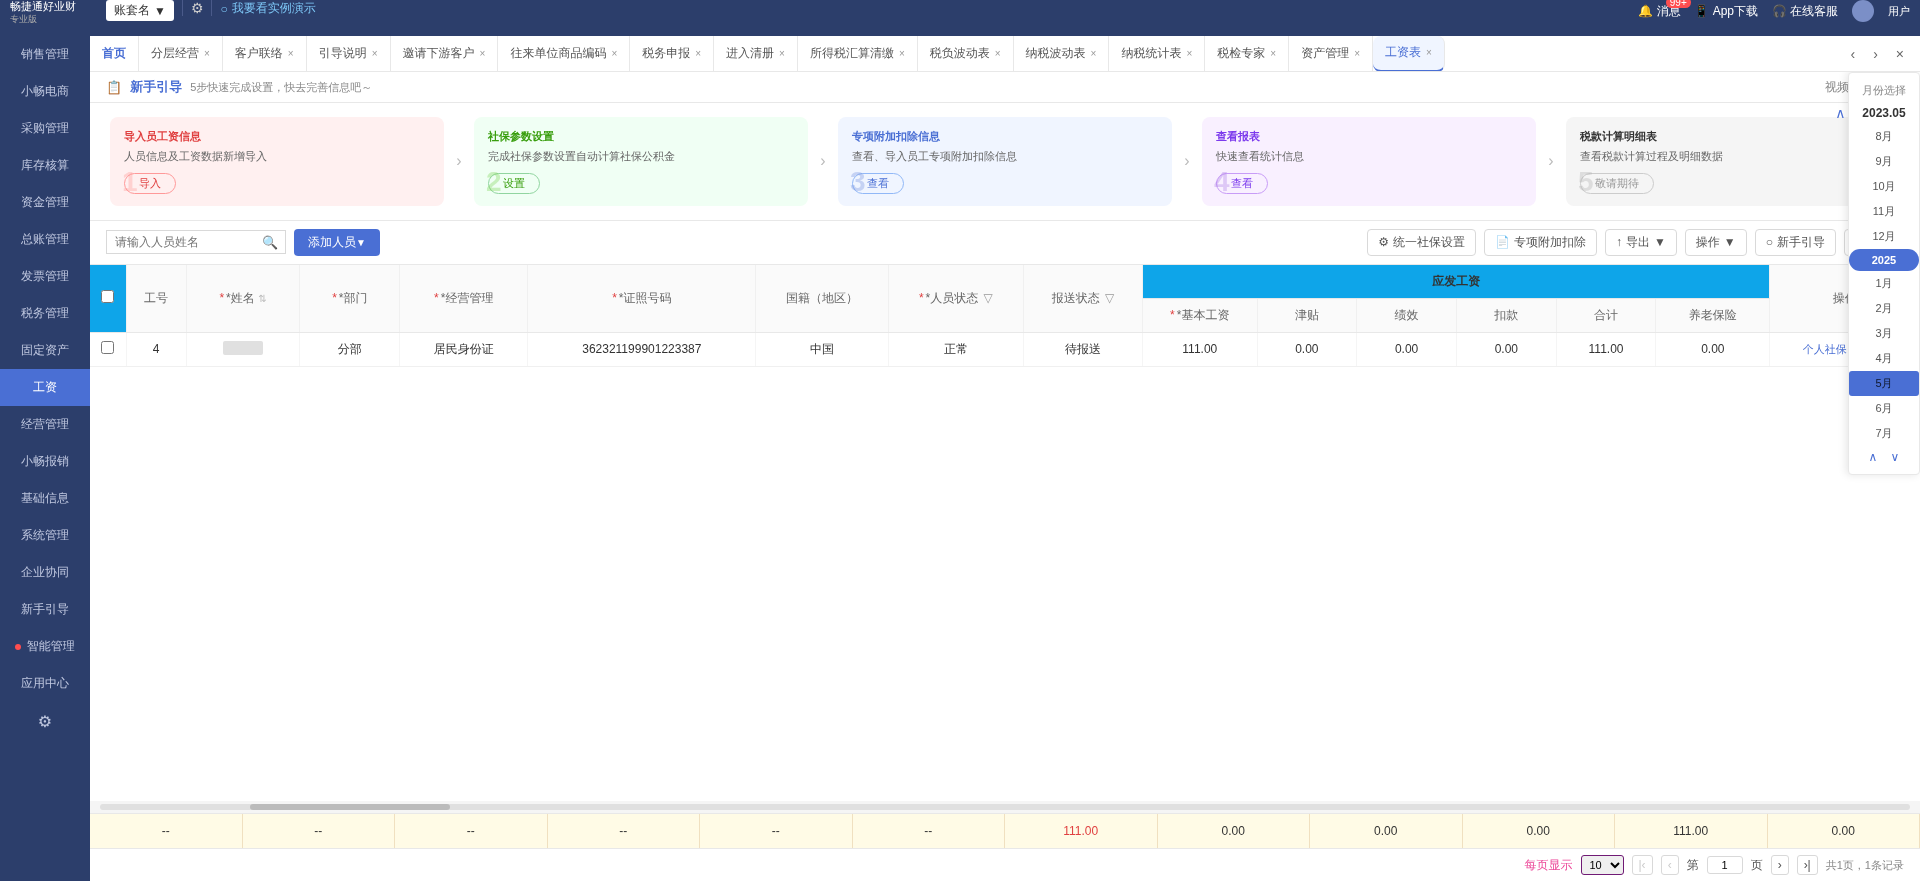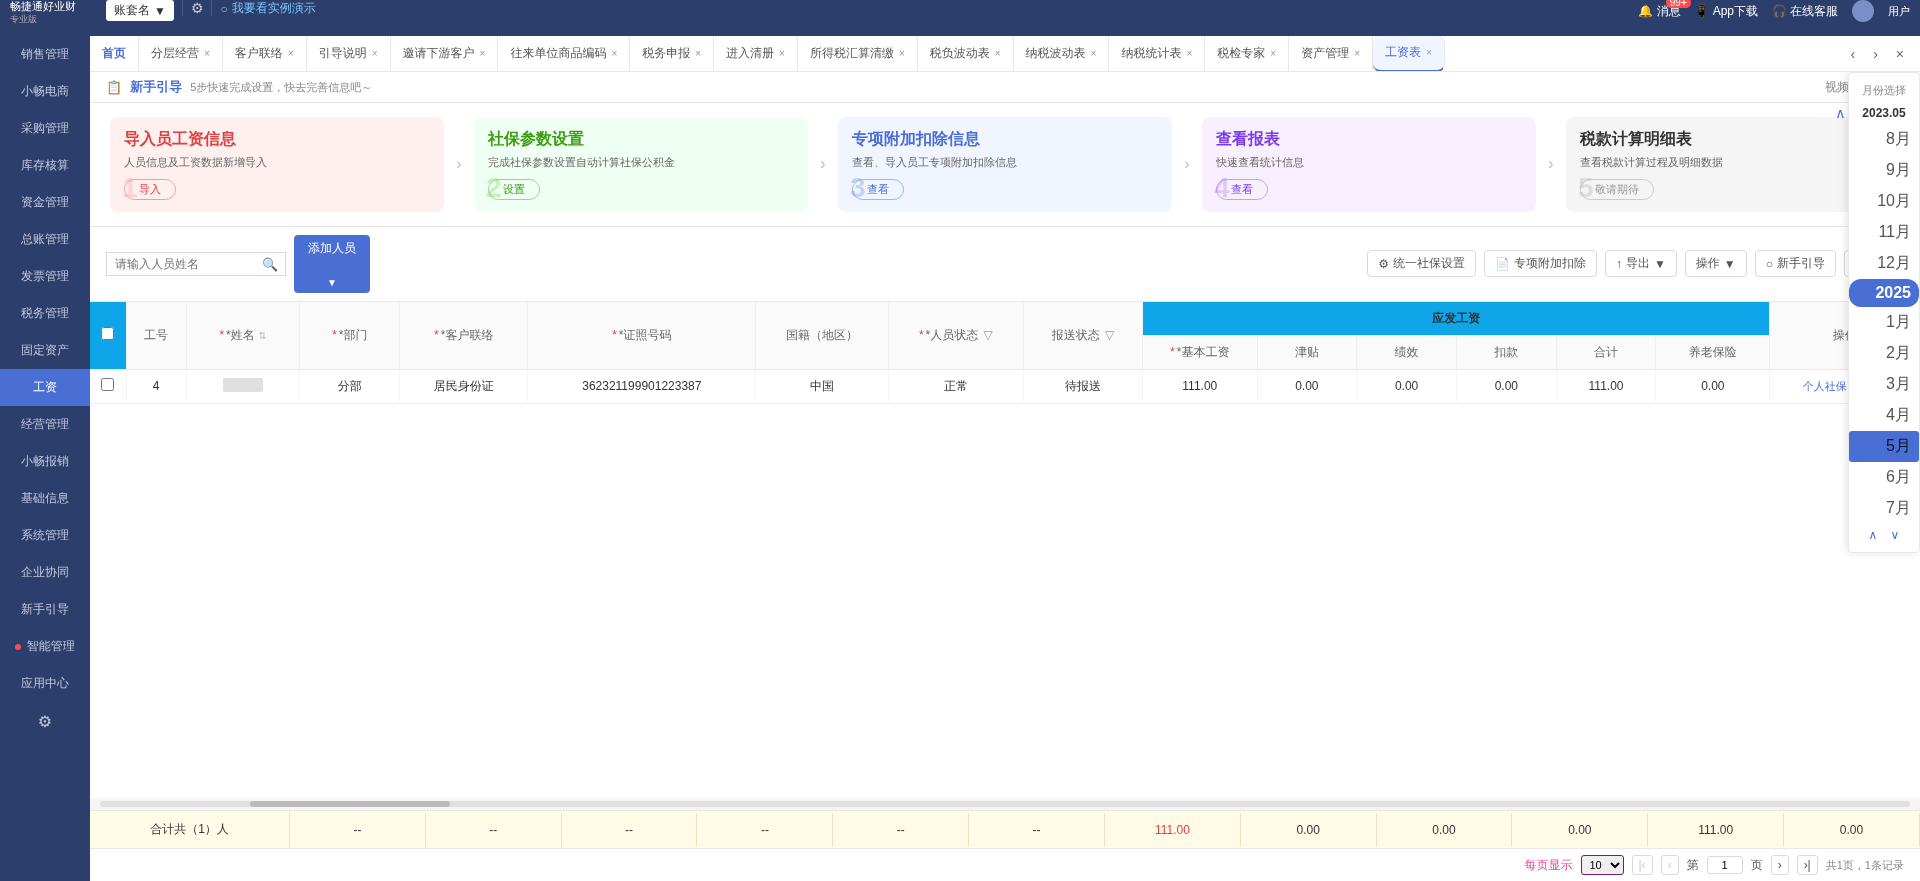--- a/index.html
+++ b/index.html
@@ -137,21 +137,21 @@
       position: absolute;
       bottom: 8px;
       left: 12px;
       opacity: 0.25;
     }
     .step-card.pink .step-num { color: #ff7875; }
     .step-card.green .step-num { color: #52c41a; }
     .step-card.blue .step-num { color: #4a6fd4; }
     .step-card.purple .step-num { color: #9254de; }
     .step-card.gray .step-num { color: #999; }
-    .step-card-title { font-size: 16px; font-weight: bold; color: #333; margin-bottom: 4px; }
+    .step-card-title { font-size: 11px; font-weight: bold; color: #333; margin-bottom: 4px; }
     .step-card.pink .step-card-title { color: #e04040; }
     .step-card.green .step-card-title { color: #389e0d; }
     .step-card.blue .step-card-title { color: #4a6fd4; }
     .step-card.purple .step-card-title { color: #7c3aed; }
     .step-card-desc { font-size: 11px; color: #666; margin-bottom: 8px; line-height: 1.5; }
     .step-btn {
       display: inline-block;
       padding: 2px 14px;
       border-radius: 12px;
       font-size: 11px;
@@ -193,23 +193,22 @@
     .search-icon-inner { position: absolute; right: 7px; top: 50%; transform: translateY(-50%); color: #999; font-size: 13px; cursor: pointer; }
     .add-btn {
       background: #4a6fd4;
       color: #fff;
       border: none;
       border-radius: 4px;
       padding: 5px 14px;
       cursor: pointer;
       display: flex;
       align-items: center;
-      gap: 20px;
+      gap: 0;
       font-size: 12px;
-      flex-direction: column;
     }
     .add-btn-arrow { font-size: 10px; }
     .toolbar-right { margin-left: auto; display: flex; align-items: center; gap: 8px; }
     .toolbar-btn {
       border: 1px solid #d9d9d9;
       background: #fff;
       border-radius: 4px;
       padding: 4px 10px;
       cursor: pointer;
       font-size: 11px;
@@ -324,24 +323,24 @@
       display: flex;
       flex-direction: column;
       align-items: center;
       padding: 6px 0;
     }
     .month-panel-title { font-size: 11px; color: #888; padding: 4px; }
     .month-panel-year { font-size: 12px; color: #333; font-weight: bold; padding: 2px 8px; }
     .month-nav-btn { cursor: pointer; color: #4a6fd4; font-size: 14px; width: 20px; text-align: center; }
     .month-item {
       width: 100%;
-      text-align: right;
+      text-align: center;
       padding: 5px 8px;
       cursor: pointer;
-      font-size: 16px;
+      font-size: 11px;
       color: #555;
     }
     .month-item.active { background: #4a6fd4; color: #0f172a; border-radius: 3px; }
 
     
     .content-with-panel { display: flex; flex: 1; overflow: hidden; position: relative; }
     .main-content { flex: 1; display: flex; flex-direction: column; overflow: hidden; }
   </style>
 </head>
 <body>
@@ -613,21 +612,21 @@
                   <span>工号</span>
                 </th>
                 <th class="col-name" rowspan="2">
                   <span class="th-required">*</span><span style="margin-left:2px;">*姓名</span>
                   <span class="sort-icon">⇅</span>
                 </th>
                 <th class="col-dept" rowspan="2">
                   <span class="th-required">*</span><span style="margin-left:2px;">*部门</span>
                 </th>
                 <th class="col-idtype" rowspan="2">
-                  <span class="th-required">*</span><span style="margin-left:2px;">*客户联络</span>
+                  <span class="th-required">*</span><span style="margin-left:2px;">*经营管理</span>
                 </th>
                 <th class="col-idno" rowspan="2">
                   <span class="th-required">*</span><span style="margin-left:2px;">*证照号码</span>
                 </th>
                 <th class="col-country" rowspan="2">
                   <span>国籍（地区）</span>
                 </th>
                 <th class="col-status" rowspan="2">
                   <span class="th-required">*</span><span style="margin-left:2px;">*人员状态</span>
                   <span class="filter-icon">▽</span>
@@ -695,23 +694,20 @@
           </table>
         </div>
 
         <div class="scroll-bar-area">
           <div class="scroll-track">
             <div class="scroll-thumb"></div>
           </div>
         </div>
 
         <div class="table-footer">
-          <div class="footer-cell label">
-            <span>合计共（1）人</span>
-          </div>
           <div class="footer-cell">--</div>
           <div class="footer-cell">--</div>
           <div class="footer-cell">--</div>
           <div class="footer-cell">--</div>
           <div class="footer-cell">--</div>
           <div class="footer-cell">--</div>
           <div class="footer-cell footer-sum">111.00</div>
           <div class="footer-cell">0.00</div>
           <div class="footer-cell">0.00</div>
           <div class="footer-cell">0.00</div>

